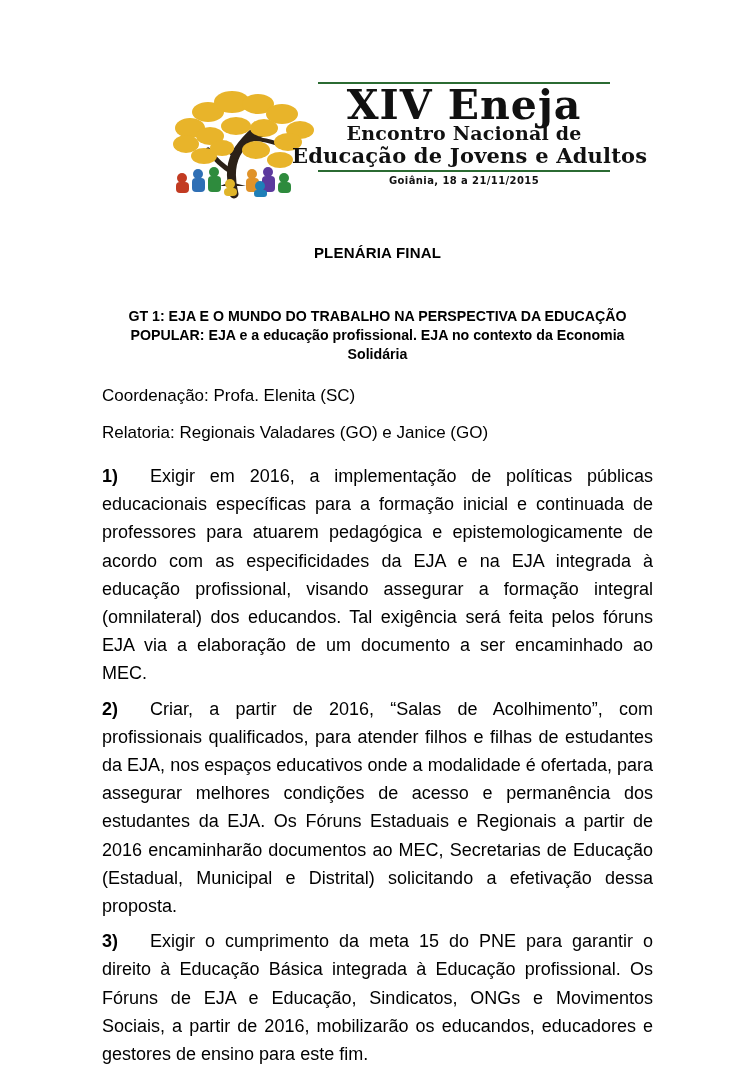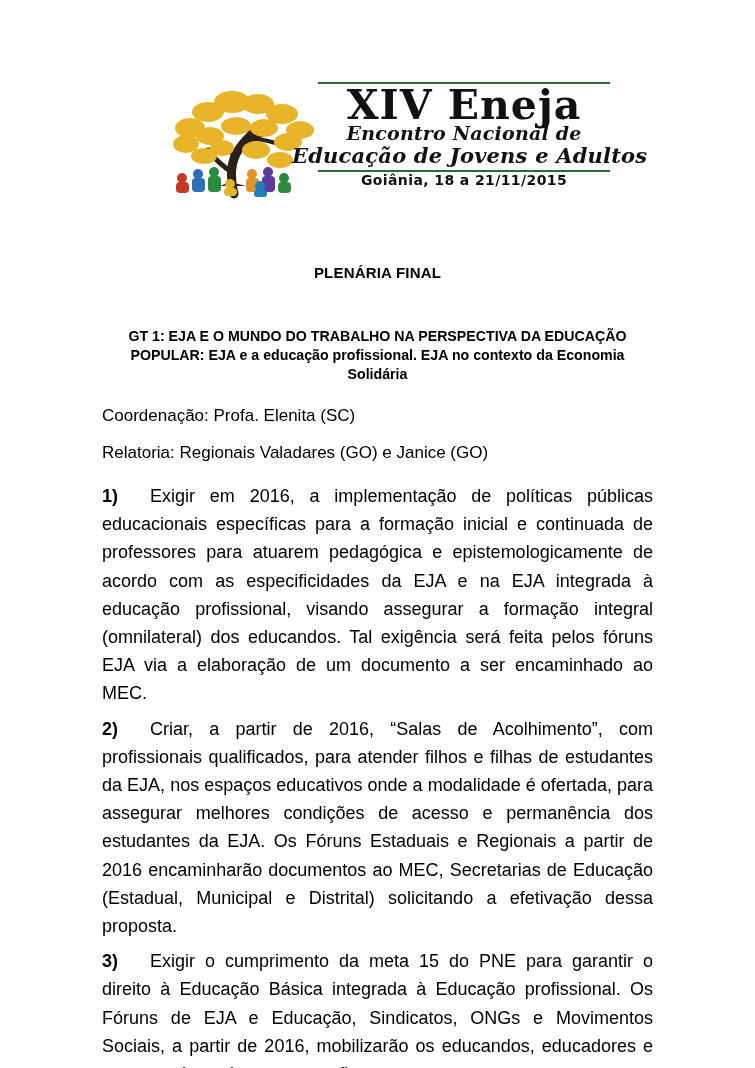--- a/index.html
+++ b/index.html
@@ -66,21 +66,20 @@
     line-height: 36px;
     letter-spacing: 1px;
     color: #111111;
     text-align: center;
     white-space: nowrap;
     margin: 0;
   }
 
   .logo-sub1, .logo-sub2 {
     font-family: "DejaVu Serif", serif;
-    font-style: italic;
     font-weight: 700;
     color: #111111;
     text-align: center;
     white-space: nowrap;
     margin: 0;
   }
   .logo-sub1 {
     font-size: 19px;
     line-height: 21px;
     letter-spacing: 0.2px;
@@ -89,36 +88,36 @@
     font-size: 21px;
     line-height: 23px;
     letter-spacing: 0.2px;
     margin-left: -26px;
     text-align: center;
   }
 
   .logo-date {
     font-family: "DejaVu Sans", sans-serif;
     font-weight: 700;
-    font-size: 14px;
+    font-size: 10px;
     line-height: 13px;
     letter-spacing: 0.4px;
     text-align: center;
     color: #111111;
     white-space: nowrap;
     margin: 0;
   }
 
   
   .doc-title {
     text-align: center;
     font-size: 15px;
     font-weight: bold;
     letter-spacing: 0.2px;
-    margin: 52px 0 0 0;
+    margin: 32px 0 0 0;
   }
 
   
   .section-heading {
     font-size: 14.2px;
     font-weight: bold;
     line-height: 19px;
     text-align: center;
     margin: 46px 0 0 0;
   }

